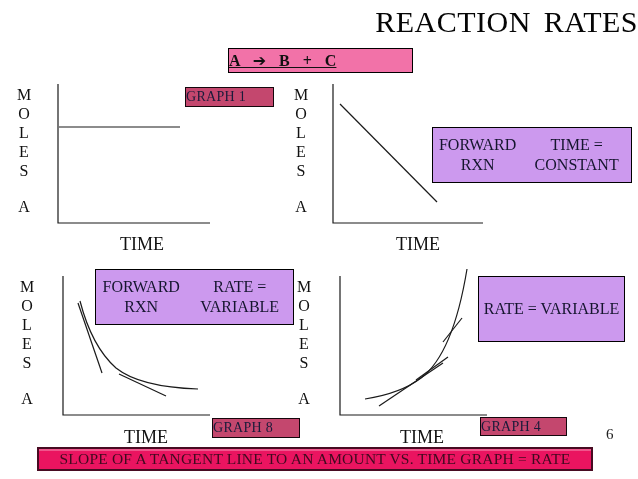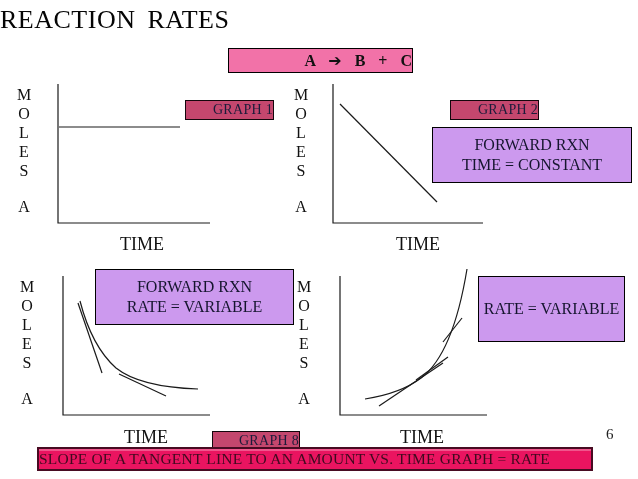--- a/index.html
+++ b/index.html
@@ -1,57 +1,58 @@
 <!DOCTYPE html>
 <html><head>
 <meta charset="utf-8">
 <style>
   html,body{margin:0;padding:0;background:#fff;}
   .slide{
     position:relative;width:638px;height:479px;background:#ffffff;
     font-family:"Liberation Serif","DejaVu Serif",serif;overflow:hidden;
   }
   .title{
-    position:absolute;top:5px;left:0;width:638px;text-align:left;
-    font-size:26px;color:#050505;word-spacing:5px;letter-spacing:.5px;
+    position:absolute;top:5px;left:0;width:638px;text-align:right;
+    font-size:30px;color:#050505;word-spacing:5px;letter-spacing:.5px;
   }
   .equation-box{
     position:absolute;left:228px;top:48px;width:183px;height:23px;
     background:#F272A8;border:1px solid #000;
-    display:flex;align-items:center;justify-content:flex-end;
+    display:flex;align-items:center;justify-content:flex-start;
     font-weight:bold;font-size:16px;color:#111;word-spacing:9px;
     font-family:"Liberation Serif","DejaVu Sans",serif;
+    text-decoration:underline;
   }
   svg.canvas{position:absolute;left:0;top:0;}
   .ycol{
     position:absolute;width:24px;text-align:center;font-size:16px;color:#111;
   }
   .ycol .yletter{height:19px;line-height:19px;}
   .ycol .species{height:19px;line-height:19px;margin-top:17px;}
   .badge{
     position:absolute;background:#C4476E;border:1px solid #14060c;
-    display:flex;align-items:center;justify-content:flex-end;
-    font-size:14px;color:#1b1b3a;letter-spacing:.3px;margin-top:13px;
+    display:flex;align-items:center;justify-content:flex-start;
+    font-size:14px;color:#1b1b3a;letter-spacing:.3px;
   }
   .note{
     position:absolute;background:#CC99EE;border:1px solid #000;
-    display:flex;flex-direction:column;align-items:center;justify-content:center;
+    display:flex;flex-direction:row;align-items:center;justify-content:center;
     font-size:16px;color:#15152e;line-height:20px;text-align:center;
   }
   .xlabel{
     position:absolute;width:80px;text-align:center;font-size:18px;color:#111;
   }
   .page-number{
     position:absolute;left:606px;top:426px;width:24px;font-size:15px;color:#222;
   }
   .footer{
     position:absolute;left:37px;top:447px;width:556px;height:24px;
     background:#EA1460;border:2px solid #470b22;box-sizing:border-box;
     box-shadow:inset 0 2px 0 rgba(255,255,255,.28);
-    display:flex;align-items:center;justify-content:flex-start;
+    display:flex;align-items:center;justify-content:center;
     font-size:15.5px;color:#3f0a1f;letter-spacing:.2px;
   }
 </style>
 </head>
 <body>
 
 <div class="slide">
 
   <div class="title">REACTION RATES</div>
 
@@ -95,23 +96,20 @@
   <div class="xlabel" style="left:102px;top:234px">TIME</div>
 
   <div class="ycol" style="left:289px;top:85px">
     <div class="yletter">M</div>
     <div class="yletter">O</div>
     <div class="yletter">L</div>
     <div class="yletter">E</div>
     <div class="yletter">S</div>
     <div class="species">A</div>
   </div>
-  <div class="badge" style="left:450px;top:87px;width:87px;height:18px">
-    <span>GRAPH 2</span>
-  </div>
   <div class="note" style="left:432px;top:127px;width:198px;height:54px">
     <span>FORWARD RXN</span>
     <span>TIME = CONSTANT</span>
   </div>
   <div class="xlabel" style="left:378px;top:234px">TIME</div>
 
   <div class="ycol" style="left:15px;top:277px">
     <div class="yletter">M</div>
     <div class="yletter">O</div>
     <div class="yletter">L</div>
@@ -129,20 +127,23 @@
   <div class="xlabel" style="left:106px;top:427px">TIME</div>
 
   <div class="ycol" style="left:292px;top:277px">
     <div class="yletter">M</div>
     <div class="yletter">O</div>
     <div class="yletter">L</div>
     <div class="yletter">E</div>
     <div class="yletter">S</div>
     <div class="species">A</div>
   </div>
+  <div class="badge" style="left:480px;top:417px;width:85px;height:17px">
+    <span>GRAPH 4</span>
+  </div>
   <div class="note" style="left:478px;top:276px;width:145px;height:64px">
     <span>RATE = VARIABLE</span>
   </div>
   <div class="xlabel" style="left:382px;top:427px">TIME</div>
 
   <div class="page-number">6</div>
 
   <div class="footer">
     <span>SLOPE OF A TANGENT LINE TO AN AMOUNT VS. TIME GRAPH = RATE</span>
   </div>

